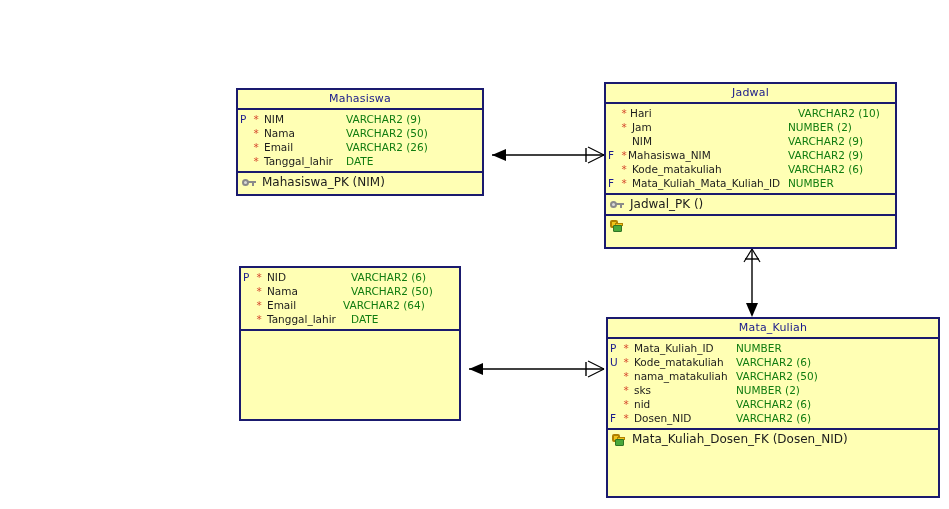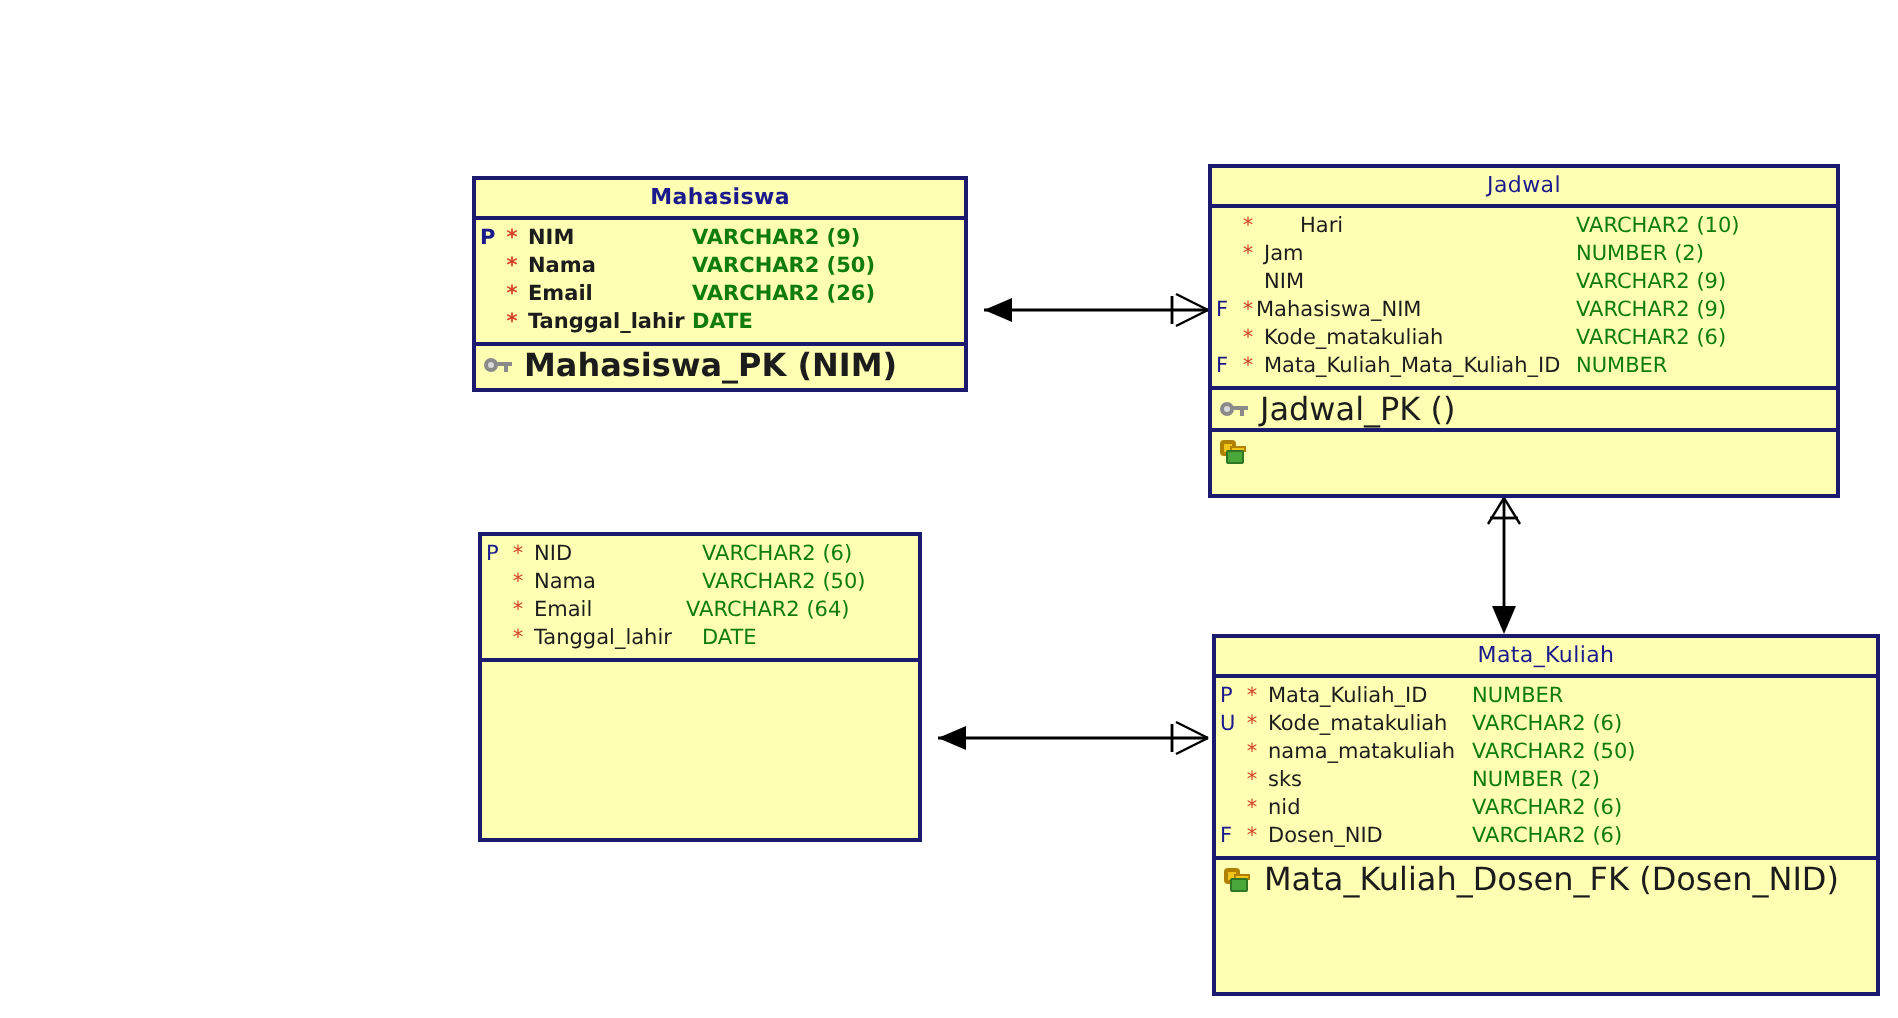--- a/index.html
+++ b/index.html
@@ -80,21 +80,21 @@
   .attr-type {
     position: absolute;
     top: 0;
     color: #107c10;
     font-size: 10.5px;
   }
   .key-row {
     position: relative;
     height: 15px;
     line-height: 15px;
-    font-size: 16px;
+    font-size: 12px;
     white-space: nowrap;
     padding-left: 24px;
     color: #1c1c1c;
   }
   .key-ico {
     position: absolute;
     left: 4px;
     top: 2px;
     width: 14px;
     height: 11px;
@@ -173,21 +173,21 @@
 
   <g>
     <line x1="604" y1="369" x2="469" y2="369" stroke="#000" stroke-width="1.4"></line>
     <polygon points="469,369 483,363 483,375" fill="#000"></polygon>
     <line x1="586" y1="362" x2="586" y2="376" stroke="#000" stroke-width="1.4"></line>
     <line x1="604" y1="369" x2="588" y2="361" stroke="#000" stroke-width="1.2"></line>
     <line x1="604" y1="369" x2="588" y2="377" stroke="#000" stroke-width="1.2"></line>
   </g>
 </svg>
 
-<div class="entity" style="left:236px; top:88px; width:248px; height:108px;font-weight:bold;">
+<div class="entity" style="left:236px; top:88px; width:248px; height:108px;">
   <div class="ent-title">Mahasiswa</div>
   <div class="attr-section">
     <div class="attr-row">
       <span class="attr-kf">P</span>
       <span class="attr-star" style="left:14px">*</span>
       <span class="attr-name" style="left:26px">NIM</span>
       <span class="attr-type" style="left:108px">VARCHAR2 (9)</span>
     </div>
     <div class="attr-row">
       <span class="attr-kf"></span>
@@ -213,28 +213,28 @@
       <span class="key-ico ico-pk">
           <i class="kbow"></i>
           <i class="kshaft"></i>
           <i class="ktooth"></i>
         </span>
       <span>Mahasiswa_PK (NIM)</span>
     </div>
   </div>
 </div>
 
-<div class="entity" style="left:604px; top:82px; width:316px; height:167px;">
+<div class="entity" style="left:604px; top:82px; width:293px; height:167px;">
   <div class="ent-title">Jadwal</div>
   <div class="attr-section">
     <div class="attr-row">
       <span class="attr-kf"></span>
       <span class="attr-star" style="left:14px">*</span>
-      <span class="attr-name" style="left:44px">Hari</span>
-      <span class="attr-type" style="left:182px">VARCHAR2 (10)</span>
+      <span class="attr-name" style="left:24px">Hari</span>
+      <span class="attr-type" style="left:192px">VARCHAR2 (10)</span>
     </div>
     <div class="attr-row">
       <span class="attr-kf"></span>
       <span class="attr-star" style="left:14px">*</span>
       <span class="attr-name" style="left:26px">Jam</span>
       <span class="attr-type" style="left:182px">NUMBER (2)</span>
     </div>
     <div class="attr-row">
       <span class="attr-kf"></span>
       <span class="attr-star" style="left:14px"></span>

